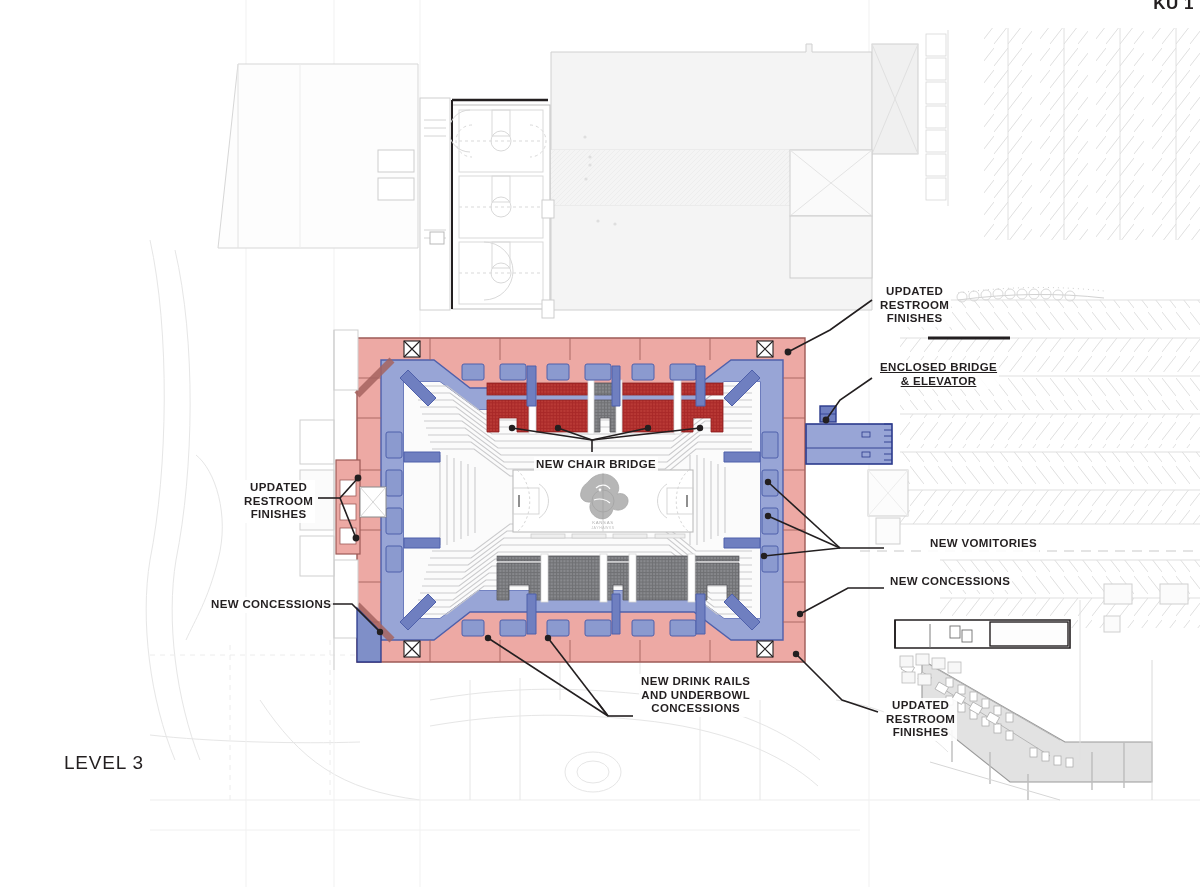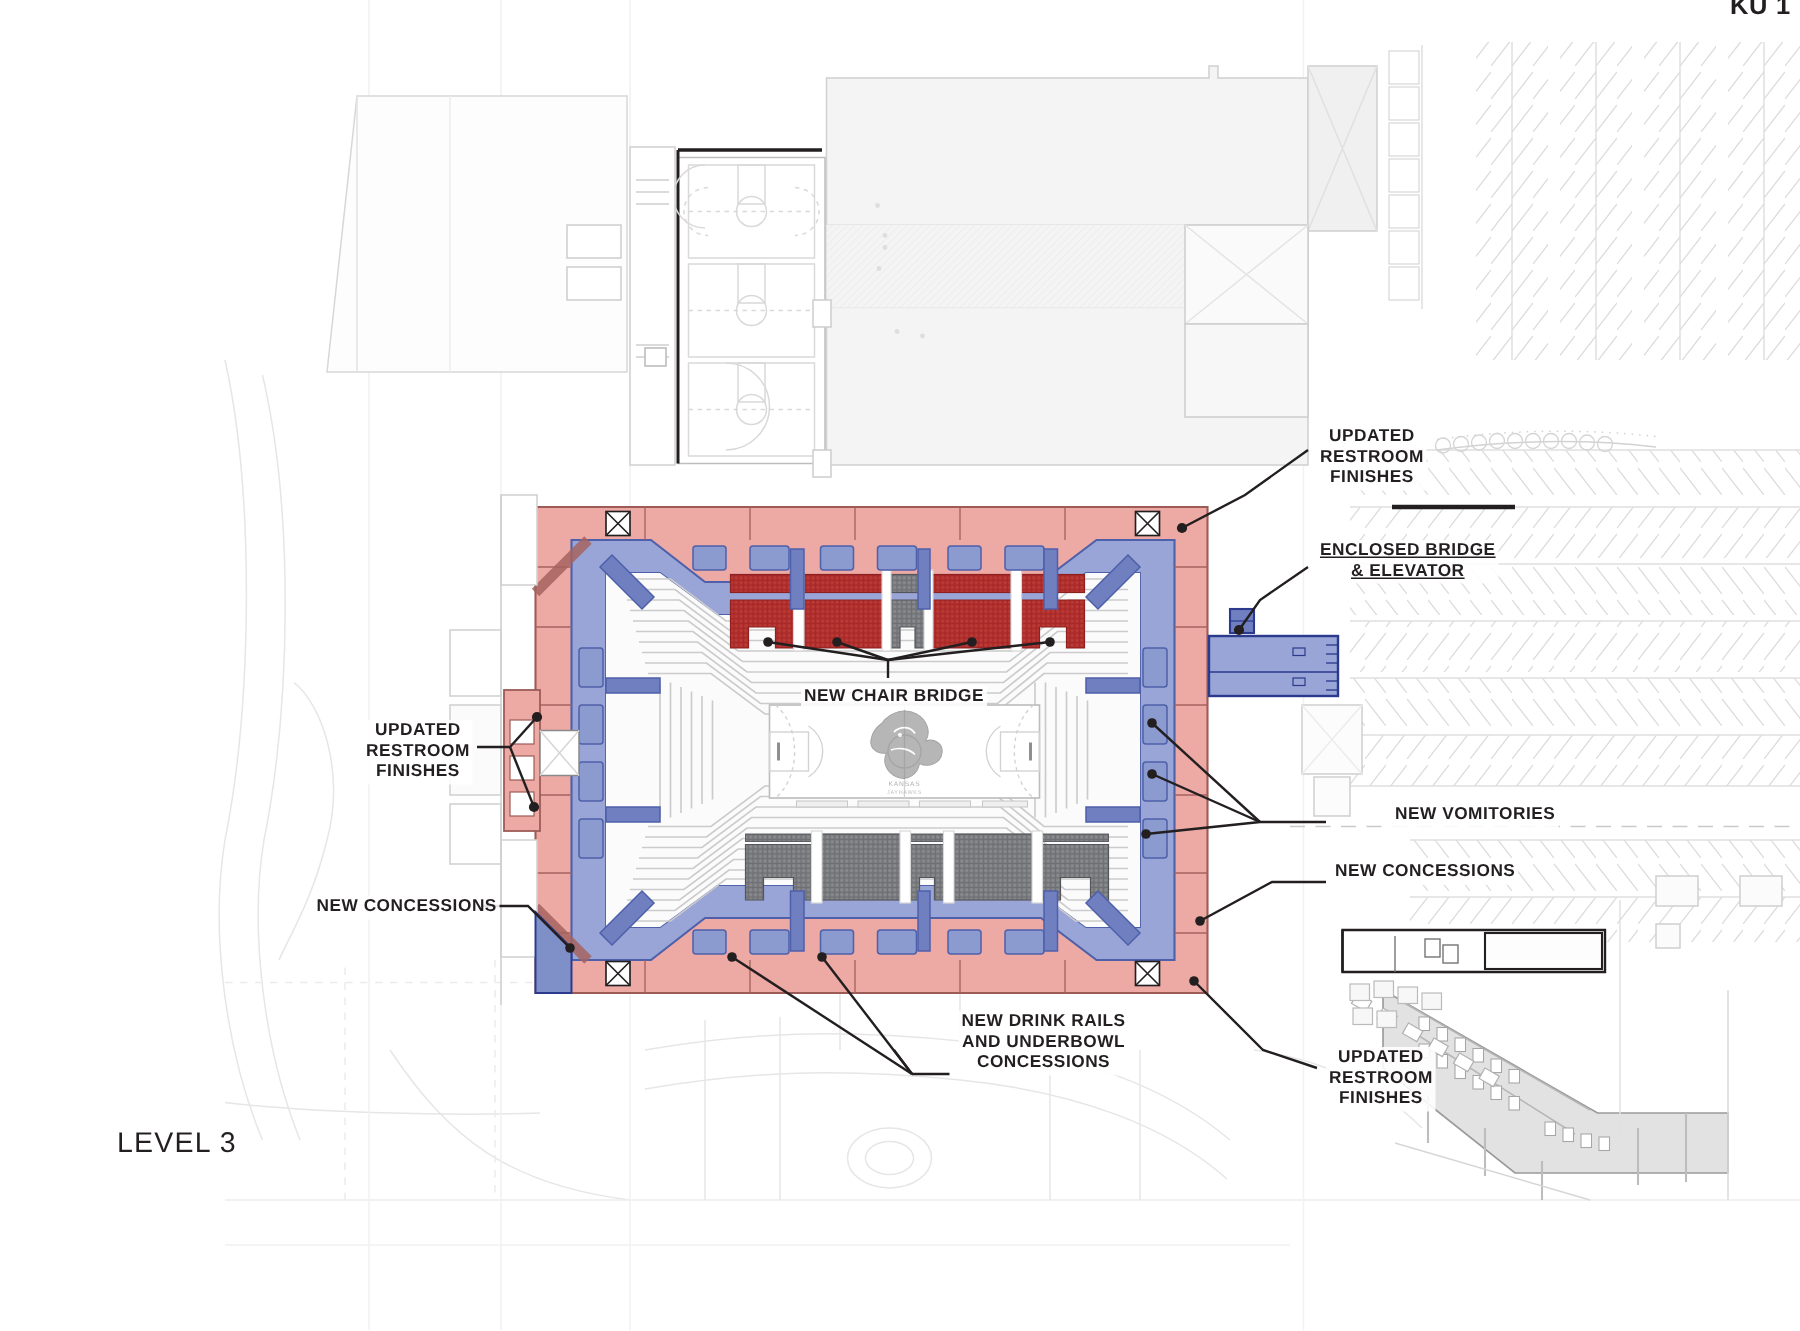--- a/index.html
+++ b/index.html
@@ -20,21 +20,21 @@
     letter-spacing:0.35px;
     color:#231f20;
     line-height:13.5px;
     white-space:pre-line;
     background:rgba(255,255,255,0.88);
     padding:1px 2px;
   }
   .anno.l{text-align:center;}
   #level-title{
     position:absolute;
-    left:78px;top:752px;
+    left:64px;top:752px;
     font-size:19px;
     font-weight:400;
     letter-spacing:0.8px;
     color:#231f20;
   }
   #sheet-code{
     position:absolute;
     right:6px;top:-6px;
     font-size:17px;
     font-weight:700;

